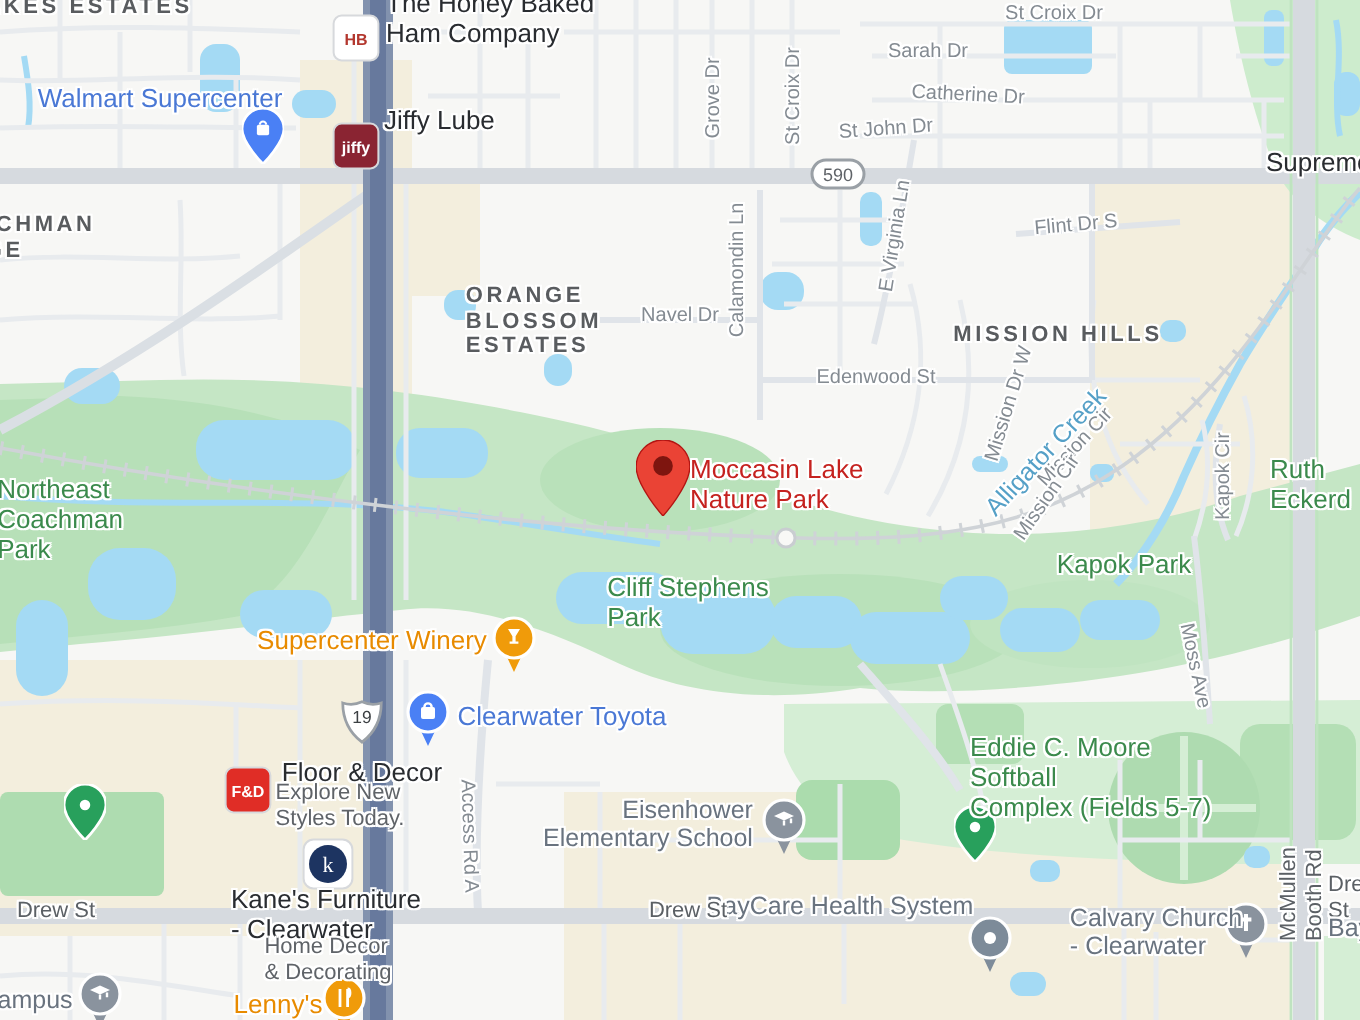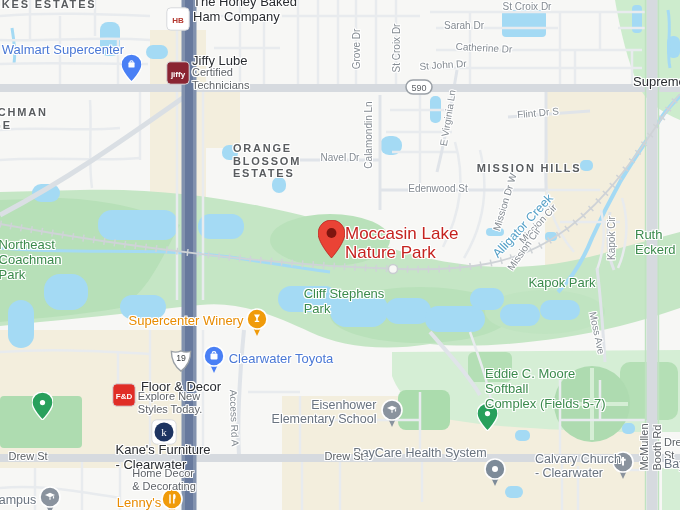--- a/index.html
+++ b/index.html
@@ -18,21 +18,21 @@
   .locality{font-size:11px;letter-spacing:1.8px;color:#595c5f;font-weight:600;}
   .park{font-size:13px;color:#3b8a4c;}
   .water{font-size:12.5px;color:#55a0c7;}
   .biz-blue{font-size:13px;color:#4a78d5;}
   .biz-orange{font-size:13px;color:#e88b00;}
   .biz-dark{font-size:13px;color:#292c30;font-weight:500;}
   .biz-sub{font-size:11px;color:#5f6368;}
   .school{font-size:12.5px;color:#69737f;}
   .street{font-size:10px;color:#848b92;}
   .street-dark{font-size:11px;color:#5b6065;font-weight:500;}
-  .dest-red{font-size:17px;color:#c5221f;font-weight:500;}
+  .dest-red{font-size:13px;color:#c5221f;font-weight:500;}
   .pin{position:absolute;}
 </style>
 </head>
 <body>
 
 <svg id="map-svg" width="680" height="510" viewBox="0 0 680 510" xmlns="http://www.w3.org/2000/svg">
 
   <rect x="0" y="0" width="680" height="510" fill="#f7f7f5"></rect>
 
   <g fill="#f3eedd">
@@ -296,26 +296,24 @@
     <div class="lbl park" style="left: 30px; top: 260px; transform: translate(-50%, -50%);">Northeast
 Coachman
 Park</div>
     <div class="lbl park" style="left: 344px; top: 302px; transform: translate(-50%, -50%);">Cliff Stephens
 Park</div>
     <div class="lbl park" style="left: 562px; top: 283px; transform: translate(-50%, -50%);">Kapok Park</div>
     <div class="lbl park" style="left: 550px; top: 389px; transform: translate(-50%, -50%); text-align: left;">Eddie C. Moore Softball
 Complex (Fields 5-7)</div>
     <div class="lbl park" style="left: 635px; top: 243px; transform: translate(0px, -50%);">Ruth Eckerd</div>
     <div class="lbl water" style="left: 523px; top: 226px; transform: translate(-50%, -50%) rotate(-47deg);">Alligator Creek</div>
-    <div class="lbl biz-blue" style="left: 63px; top: 50px; transform: translate(-50%, -50%);">Walmart Supercenter</div>
+    <div class="lbl biz-blue" style="left: 80px; top: 50px; transform: translate(-50%, -50%);">Walmart Supercenter</div>
     <div class="lbl biz-dark" style="left: 193px; top: 10px; transform: translate(0px, -50%); text-align: left;">The Honey Baked
 Ham Company</div>
     <div class="lbl biz-dark" style="left: 192px; top: 61px; transform: translate(0px, -50%);">Jiffy Lube</div>
-    <div class="lbl biz-sub" style="left: 192px; top: 79px; transform: translate(0px, -50%); text-align: left;">Certified
-Technicians</div>
     <div class="lbl biz-orange" style="left: 186px; top: 321px; transform: translate(-50%, -50%);">Supercenter Winery</div>
     <div class="lbl biz-blue" style="left: 281px; top: 359px; transform: translate(-50%, -50%);">Clearwater Toyota</div>
     <div class="lbl biz-dark" style="left: 181px; top: 387px; transform: translate(-50%, -50%);">Floor &amp; Decor</div>
     <div class="lbl biz-sub" style="left: 170px; top: 403px; transform: translate(-50%, -50%);">Explore New
 Styles Today.</div>
     <div class="lbl biz-dark" style="left: 163px; top: 458px; transform: translate(-50%, -50%);">Kane's Furniture
 - Clearwater</div>
     <div class="lbl biz-sub" style="left: 164px; top: 480px; transform: translate(-50%, -50%);">Home Decor
 &amp; Decorating</div>
     <div class="lbl biz-orange" style="left: 139px; top: 503px; transform: translate(-50%, -50%);">Lenny's</div>

